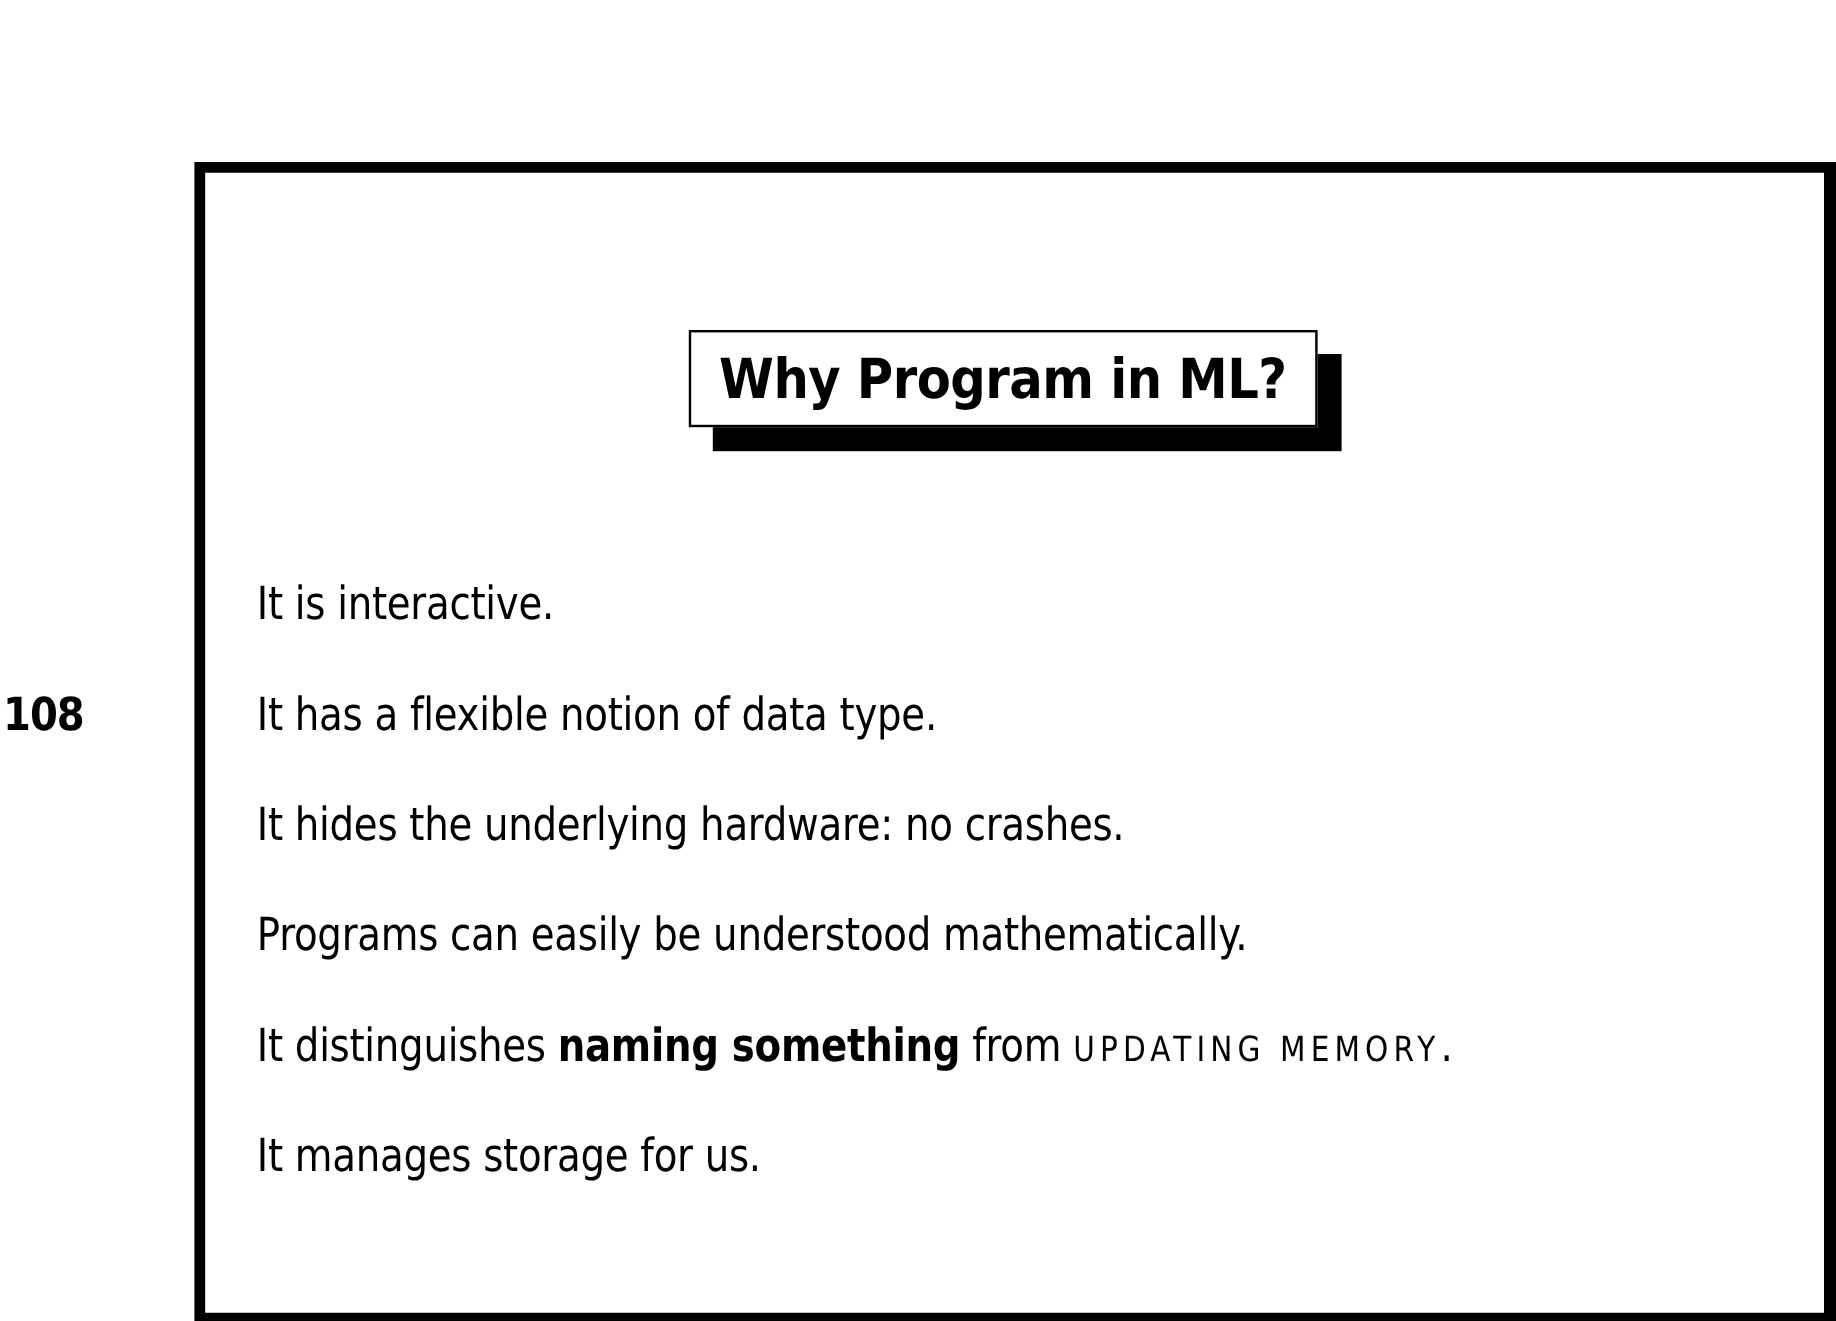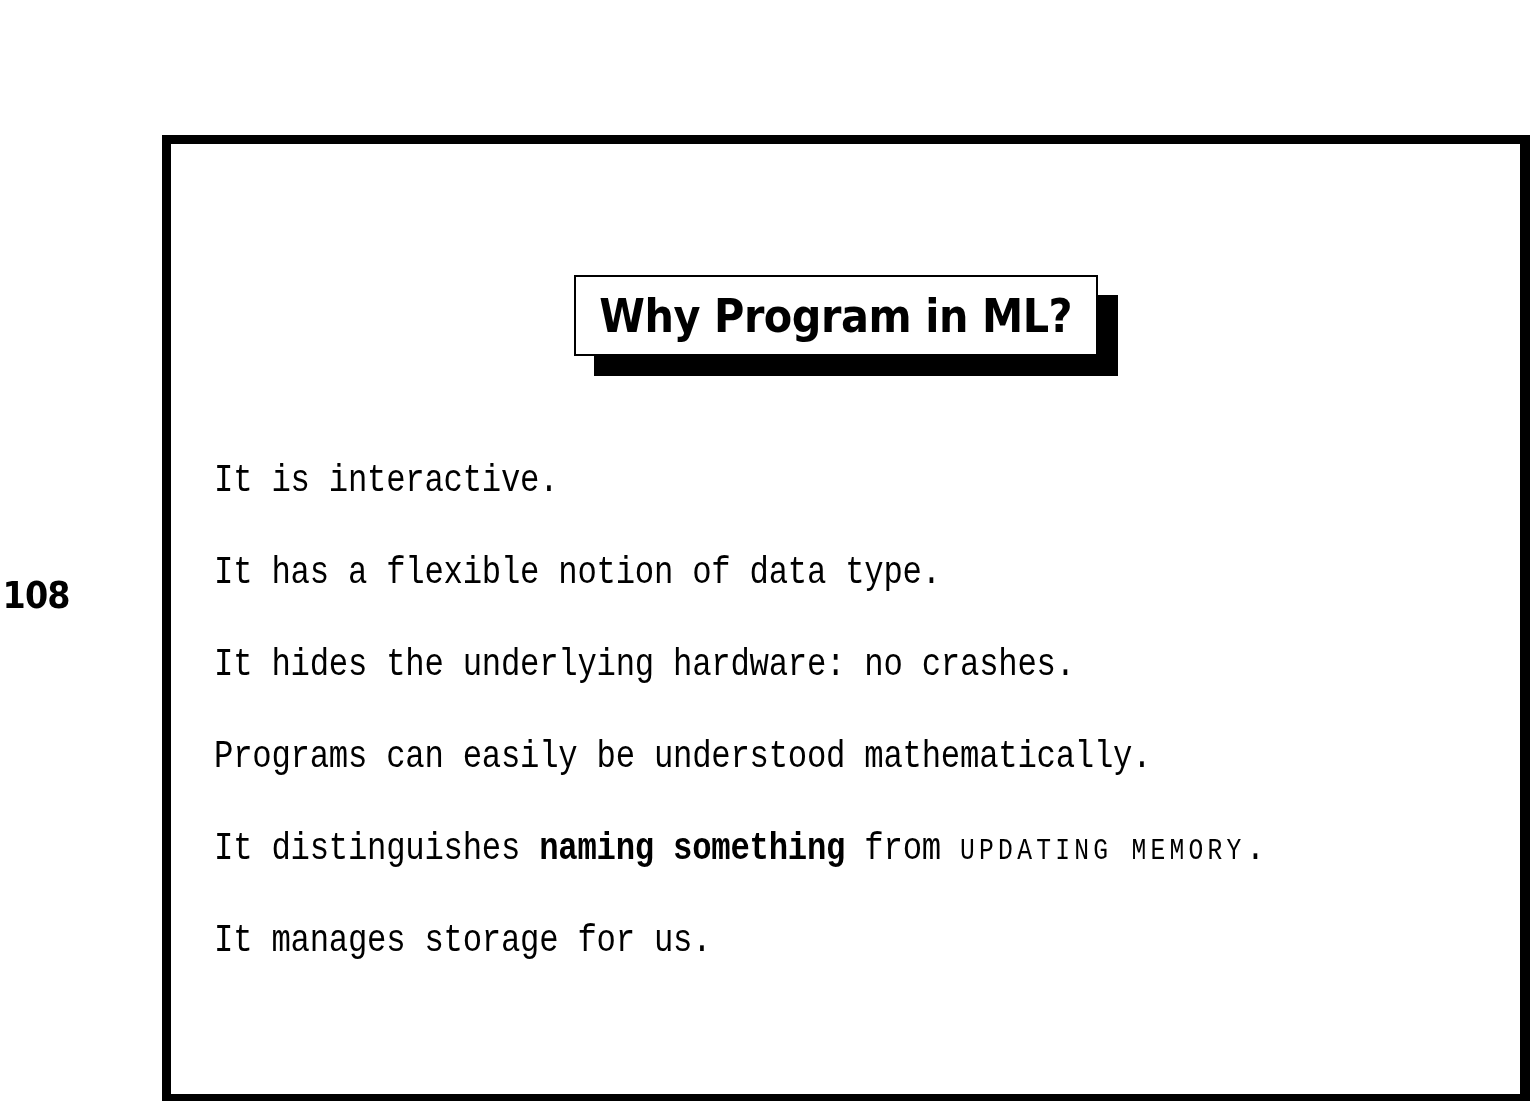--- a/index.html
+++ b/index.html
@@ -7,21 +7,21 @@
            font-family:"DejaVu Sans", sans-serif; color:#000; }
     .page-label { position:absolute; left:-30px; top:573px; font-size:38px; font-weight:bold;
                   letter-spacing:-1px; transform:scaleX(0.88); transform-origin:left top; white-space:nowrap; }
     .frame { position:absolute; left:162px; top:135px; width:1368px; height:966px;
              box-sizing:border-box; border:9px solid #000; border-right-width:10px; border-bottom-width:7px; }
     .title-wrap { position:absolute; left:574px; top:275px; }
     .title-shadow { position:absolute; left:20px; top:20px; width:524px; height:81px; background:#000; }
     .title-box { position:relative; width:524px; height:81px; box-sizing:border-box; border:2px solid #000;
                  background:#fff; display:flex; align-items:center; justify-content:center; }
     .title-text { font-size:46px; font-weight:bold; transform:scaleX(0.9); white-space:nowrap; letter-spacing:-0.5px; }
-    .bullets { position:absolute; left:214px; top:458px;font-family:Liberation Mono, monospace; }
+    .bullets { position:absolute; left:214px; top:480px; }
     .bullet { font-size:38px; height:92px; line-height:46px; white-space:nowrap;
               transform:scaleX(0.85); transform-origin:left center; letter-spacing:-0.3px; }
     .bold { font-weight:bold; }
     .sc { font-size:29px; letter-spacing:5px; }
   </style>
 </head>
 <body>
 
 <div class="page-label">e 108</div>
 

